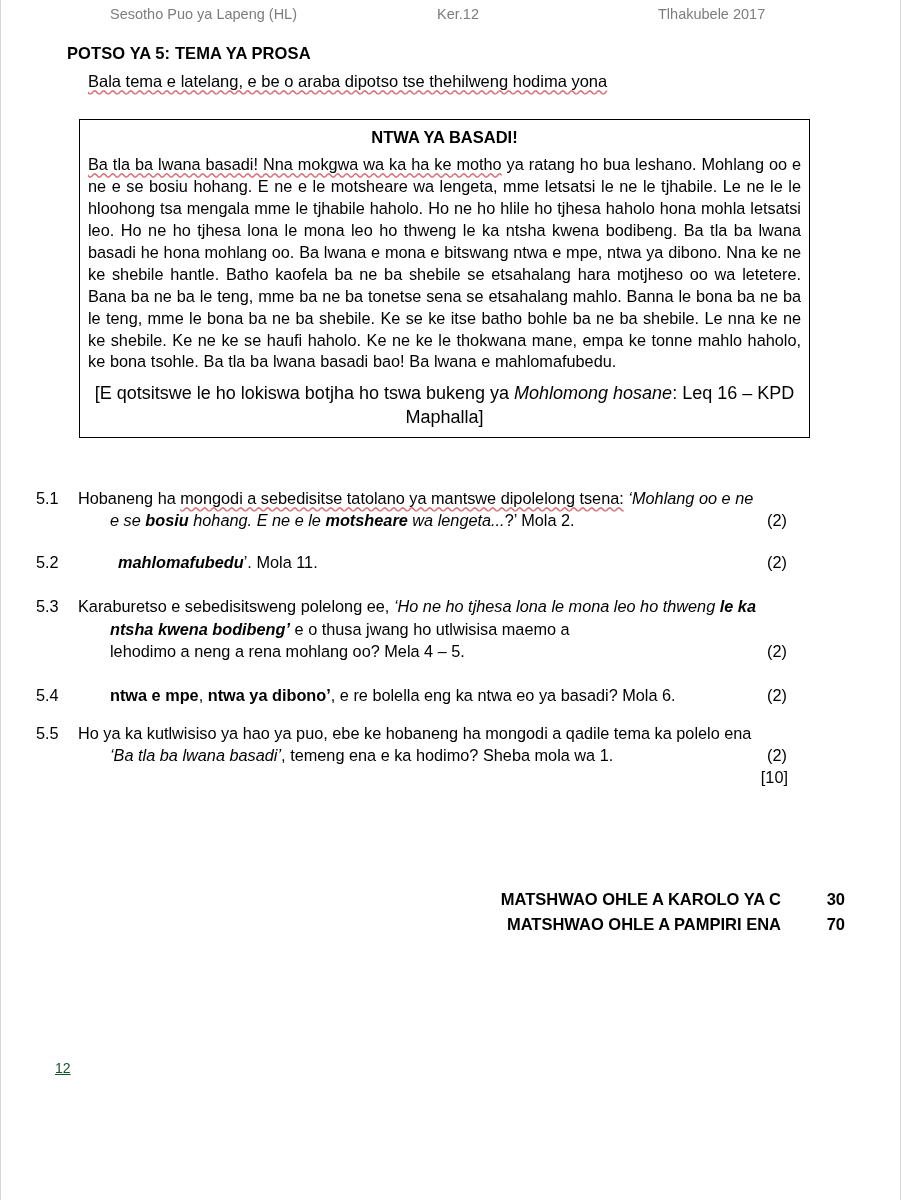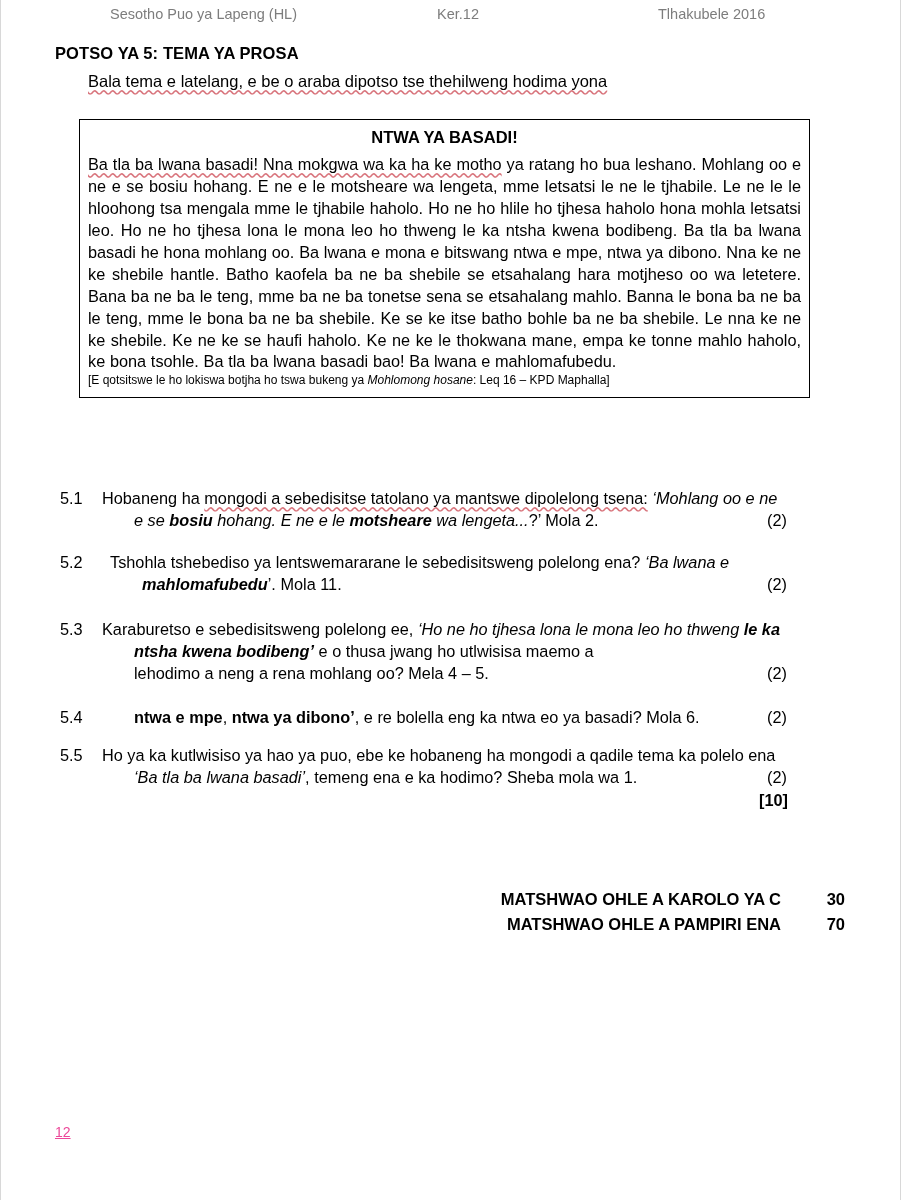--- a/index.html
+++ b/index.html
@@ -45,21 +45,21 @@
     color: #7d7d7d;
   }
   .rh-left   { width: 330px; text-align: left; padding-left: 72px; box-sizing: border-box; }
   .rh-center { width: 180px; text-align: center; }
   .rh-right  { flex: 1; text-align: left; padding-left: 110px; box-sizing: border-box; }
 
   
   .q-heading {
     position: absolute;
     top: 44px;
-    left: 55px;
+    left: 67px;
     font-size: 16.5px;
     font-weight: bold;
     letter-spacing: 0.1px;
   }
   .instruction {
     position: absolute;
     top: 72px;
     left: 75px;
     font-size: 16.5px;
     white-space: nowrap;
@@ -97,22 +97,23 @@
     text-align: justify;
     text-align-last: left;
     word-spacing: 0.2px;
   }
   .passage-body .first-line-mark {
     text-decoration: underline wavy #d9767e;
     text-decoration-skip-ink: none;
     text-underline-offset: 2px;
   }
   .attribution {
-    text-align: left;
-    font-size: 12px;
+    text-align: center;
+    font-size: 18px;
+    margin-top: 9px;
     margin-bottom: 1px;
     line-height: 1.3;
   }
   .attribution i { font-style: italic; }
 
   
   .questions {
     position: absolute;
     left: 0;
     top: 487px;
@@ -125,41 +126,41 @@
     margin-bottom: 16px;
   }
   .q-row {
     display: flex;
     align-items: flex-start;
   }
   .q-num {
     width: 42px;
     flex: 0 0 auto;
     text-align: left;
-    padding-left: 60px;
+    padding-left: 36px;
     box-sizing: content-box;
     white-space: nowrap;
   }
   .q-body {
     flex: 1 1 auto;
     padding-right: 58px;
     box-sizing: border-box;
   }
   .q-line { position: relative; }
   .q-indent { padding-left: 32px; }
   .marks {
     position: absolute;
     right: 56px;
     white-space: nowrap;
     font-size: 16.3px;
   }
   .q-total {
     position: absolute;
     right: 55px;
-    font-weight: bold;
+    font-weight: normal;
     font-size: 16.3px;
   }
 
   i, .it { font-style: italic; }
   b, .bd { font-weight: bold; }
   .bi { font-weight: bold; font-style: italic; }
 
   
   .totals {
     position: absolute;
@@ -179,38 +180,38 @@
   .total-label { text-align: right; }
   .total-value {
     width: 64px;
     text-align: right;
   }
 
   
   .page-number {
     position: absolute;
     left: 55px;
-    top: 1124px;
+    top: 1060px;
     font-size: 14px;
-    color: #ec4899;
+    color: #14532d;
     text-decoration: underline;
   }
 </style>
 </head>
 <body>
 
 <div class="page">
 
   <div class="page-edge-left"></div>
   <div class="page-edge-right"></div>
 
   <div class="running-header">
     <div class="rh-left">Sesotho Puo ya Lapeng (HL)</div>
     <div class="rh-center">Ker.12</div>
-    <div class="rh-right">Tlhakubele 2016</div>
+    <div class="rh-right">Tlhakubele 2017</div>
   </div>
 
   <div class="q-heading">POTSO YA 5: TEMA YA PROSA</div>
   <div class="instruction"><span class="sq">Bala tema e latelang, e be o araba dipotso tse thehilweng hodima yona</span></div>
 
   <div class="passage-box">
     <div class="passage-title">NTWA YA BASADI!</div>
     <div class="passage-body"><span class="first-line-mark">Ba tla ba lwana basadi! Nna mokgwa wa ka ha ke motho</span><span> ya ratang ho bua leshano.</span> <span>Mohlang oo e ne e se bosiu hohang. E ne e le motsheare wa lengeta, mme letsatsi le ne le tjhabile. Le ne le le hloohong tsa mengala mme le tjhabile haholo. Ho ne ho hlile ho tjhesa haholo hona mohla letsatsi leo. Ho ne ho tjhesa lona le mona leo ho thweng le ka ntsha kwena bodibeng. Ba tla ba lwana basadi he hona mohlang oo. Ba lwana e mona e bitswang ntwa e mpe, ntwa ya dibono. Nna ke ne ke shebile hantle. Batho kaofela ba ne ba shebile se etsahalang hara motjheso oo wa letetere. Bana ba ne ba le teng, mme ba ne ba tonetse sena se etsahalang mahlo. Banna le bona ba ne ba le teng, mme le bona ba ne ba shebile. Ke se ke itse batho bohle ba ne ba shebile. Le nna ke ne ke shebile. Ke ne ke se haufi haholo. Ke ne ke le thokwana mane, empa ke tonne mahlo haholo, ke bona tsohle. Ba tla ba lwana basadi bao! Ba lwana e mahlomafubedu.</span></div>
     <div class="attribution"><span>[E qotsitswe le ho lokiswa botjha ho tswa bukeng ya </span><i>Mohlomong hosane</i><span>: Leq 16 – KPD Maphalla]</span></div>
   </div>
@@ -224,21 +225,20 @@
           <div class="q-line"><span>Hobaneng ha </span><span class="sq">mongodi a sebedisitse tatolano ya mantswe dipolelong tsena:</span><i> ‘Mohlang oo e ne</i></div>
           <div class="q-line q-indent"><i>e se </i><span class="bi">bosiu</span><i> hohang. E ne e le </i><span class="bi">motsheare</span><i> wa lengeta...</i><span>?’ Mola 2.</span><span class="marks">(2)</span></div>
         </div>
       </div>
     </div>
 
     <div class="q" style="margin-top:20px;">
       <div class="q-row">
         <div class="q-num">5.2</div>
         <div class="q-body" style="padding-left:8px;">
-          <div class="q-line"><span>Tshohla tshebediso ya lentswemararane le sebedisitsweng polelong ena? </span><i>‘Ba lwana e</i></div>
           <div class="q-line q-indent"><span class="bi">mahlomafubedu</span><span>’. Mola 11.</span><span class="marks">(2)</span></div>
         </div>
       </div>
     </div>
 
     <div class="q" style="margin-top:22px;">
       <div class="q-row">
         <div class="q-num">5.3</div>
         <div class="q-body">
           <div class="q-line"><span>Karaburetso e sebedisitsweng polelong ee, </span><i>‘Ho ne ho tjhesa lona le mona leo ho thweng </i><span class="bi">le ka</span></div>

